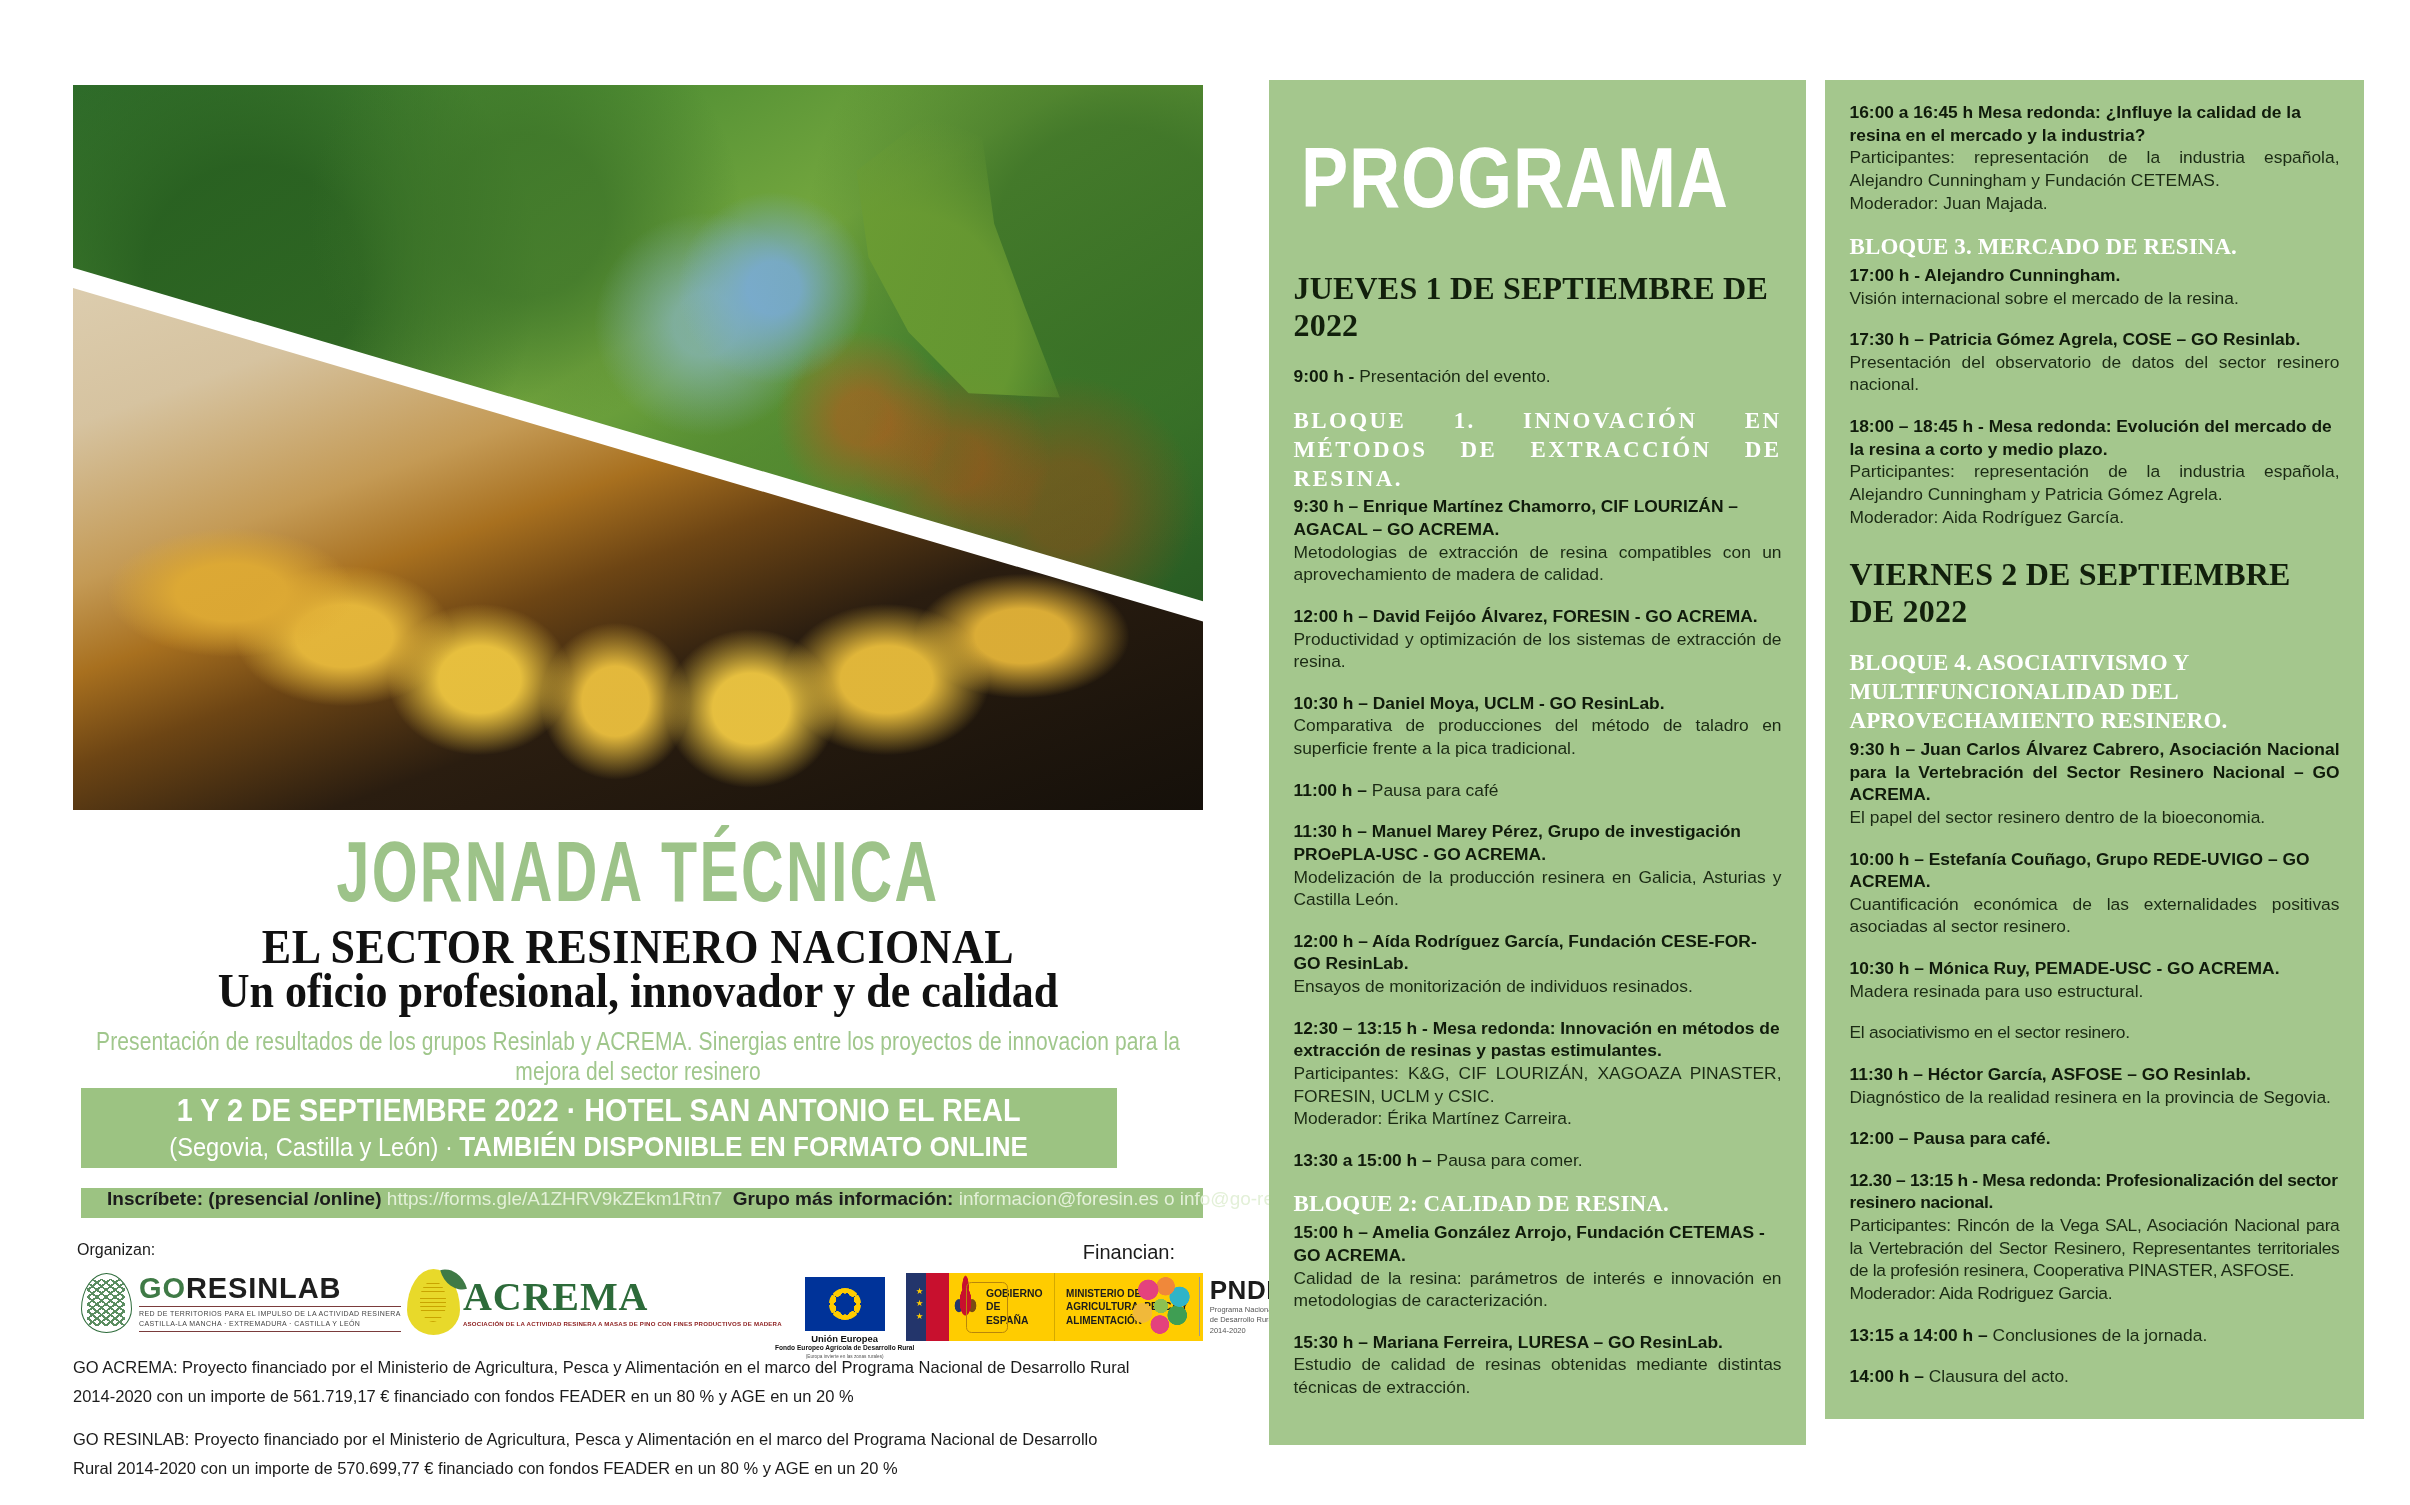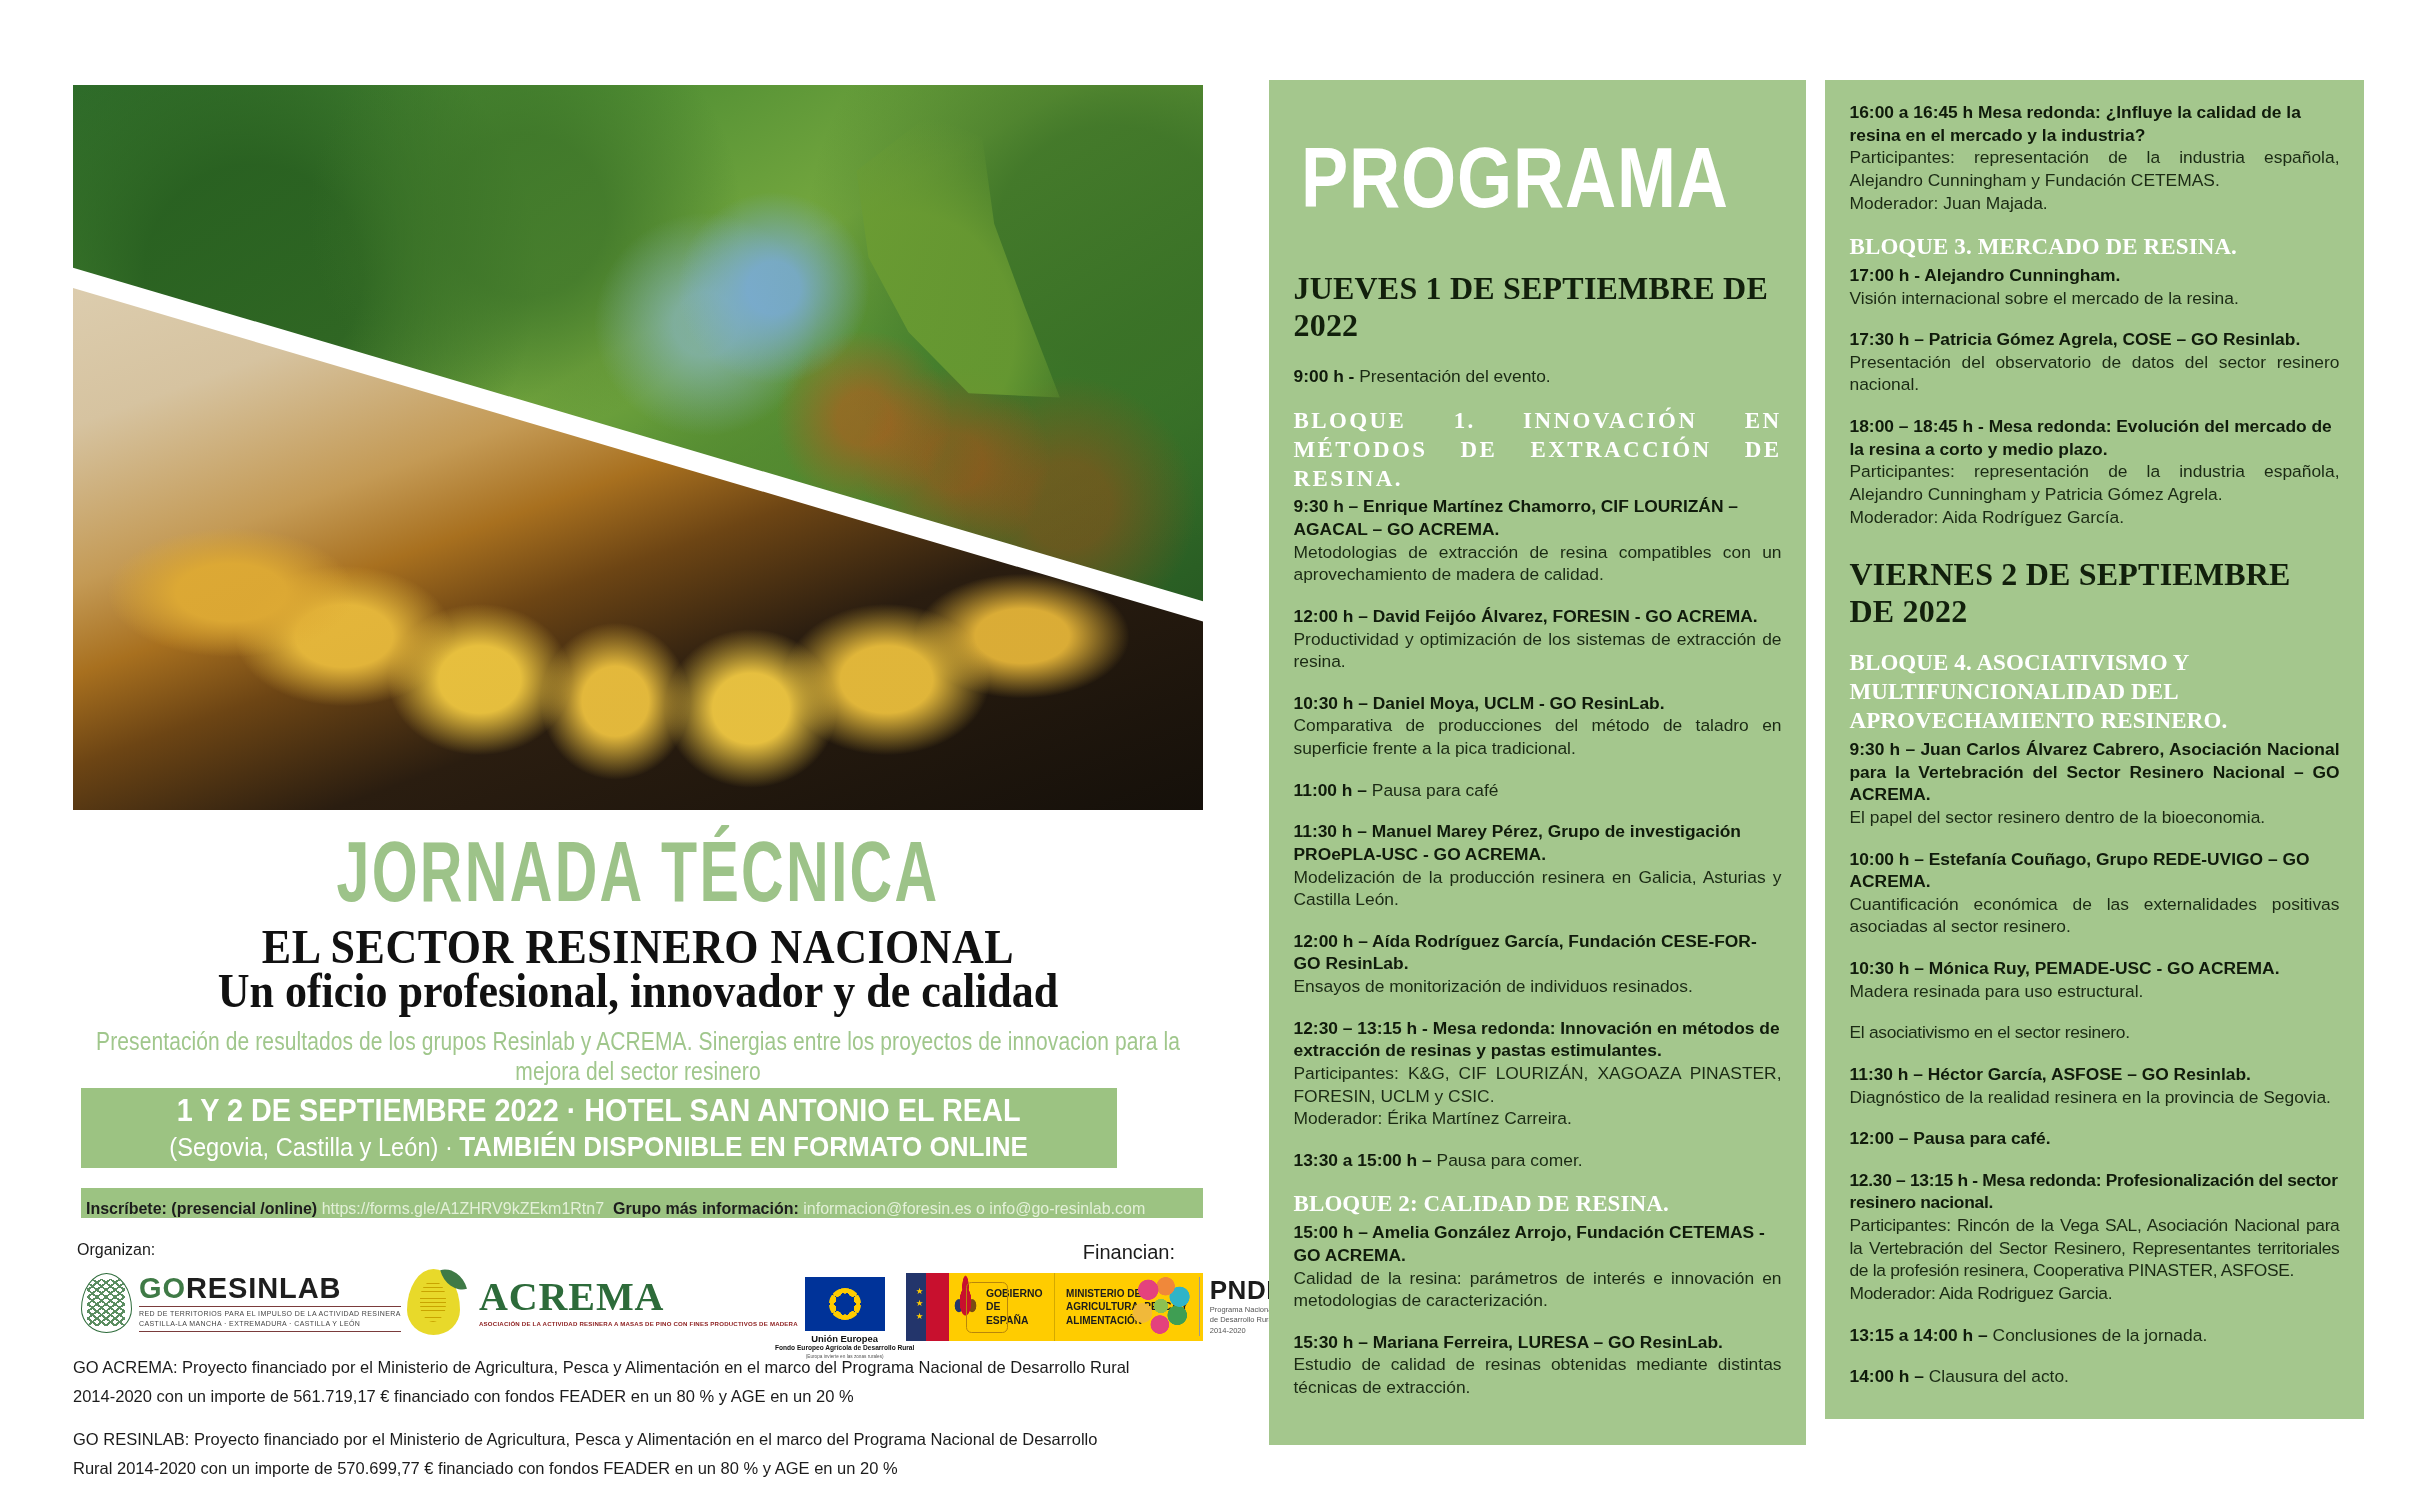--- a/index.html
+++ b/index.html
@@ -109,23 +109,23 @@
   }
   .gb-line2{
     font-size:28px;font-weight:700;color:#fff;letter-spacing:0px;
     transform:scaleX(.93);white-space:nowrap;margin-top:2.8px;
   }
   .gb-line2 .light{font-weight:400;font-size:25.4px;}
 
   .reg-bar{
     position:absolute;left:81px;top:1188px;width:1122px;height:30px;
     background:#9cc382;
-    display:flex;align-items:flex-end;
-    padding-left:5px;box-sizing:border-box;
-    font-size:16px;white-space:nowrap;
+    display:flex;align-items:flex-start;
+    padding-left:26px;box-sizing:border-box;
+    font-size:19px;white-space:nowrap;
   }
   .reg-bar .b{font-weight:700;color:#1c1c1c;}
   .reg-bar .f{font-weight:400;color:#e3f0d8;}
 
   .organ-label{
     position:absolute;left:77px;top:1241px;
     font-size:16px;color:#1c1c1c;font-weight:400;
   }
   .finan-label{
     position:absolute;right:77px;top:1241px;
@@ -165,21 +165,21 @@
   }
   .acrema-drop::after{
     content:"";position:absolute;left:13px;top:12.2px;width:26px;height:41px;
     background:repeating-linear-gradient(0deg,#c9a400 0 0.9px, #e8d92a 0.9px 3.8px);
     border-radius:50%/45%;
   }
   .acrema-leaf{
     position:absolute;right:-3.8px;top:-1.9px;width:21px;height:24.5px;background:#3f7a46;
     border-radius:0 100% 0 100%;transform:rotate(-15deg);
   }
-  .acrema-txt{margin-left:19px;}
+  .acrema-txt{margin-left:3px;}
   .acrema-word{font-size:40px;font-weight:700;color:#2d6b3a;letter-spacing:0.9px;line-height:1;font-family:"Liberation Serif",serif;}
   .acrema-sub{font-size:6.1px;color:#8a1a1a;letter-spacing:0.2px;margin-top:3.8px;font-weight:700;}
 
   .lg-eu{left:702px;top:7.5px;flex-direction:column;align-items:center;}
   .eu-flag{width:80px;height:54px;background:#003399;position:relative;}
   .eu-flag::after{
     content:"";position:absolute;left:50%;top:50%;width:32px;height:32px;
     transform:translate(-50%,-50%);border-radius:50%;
     background:
       radial-gradient(circle at 50% 4%, #ffcc00 0 12%, transparent 13%),

